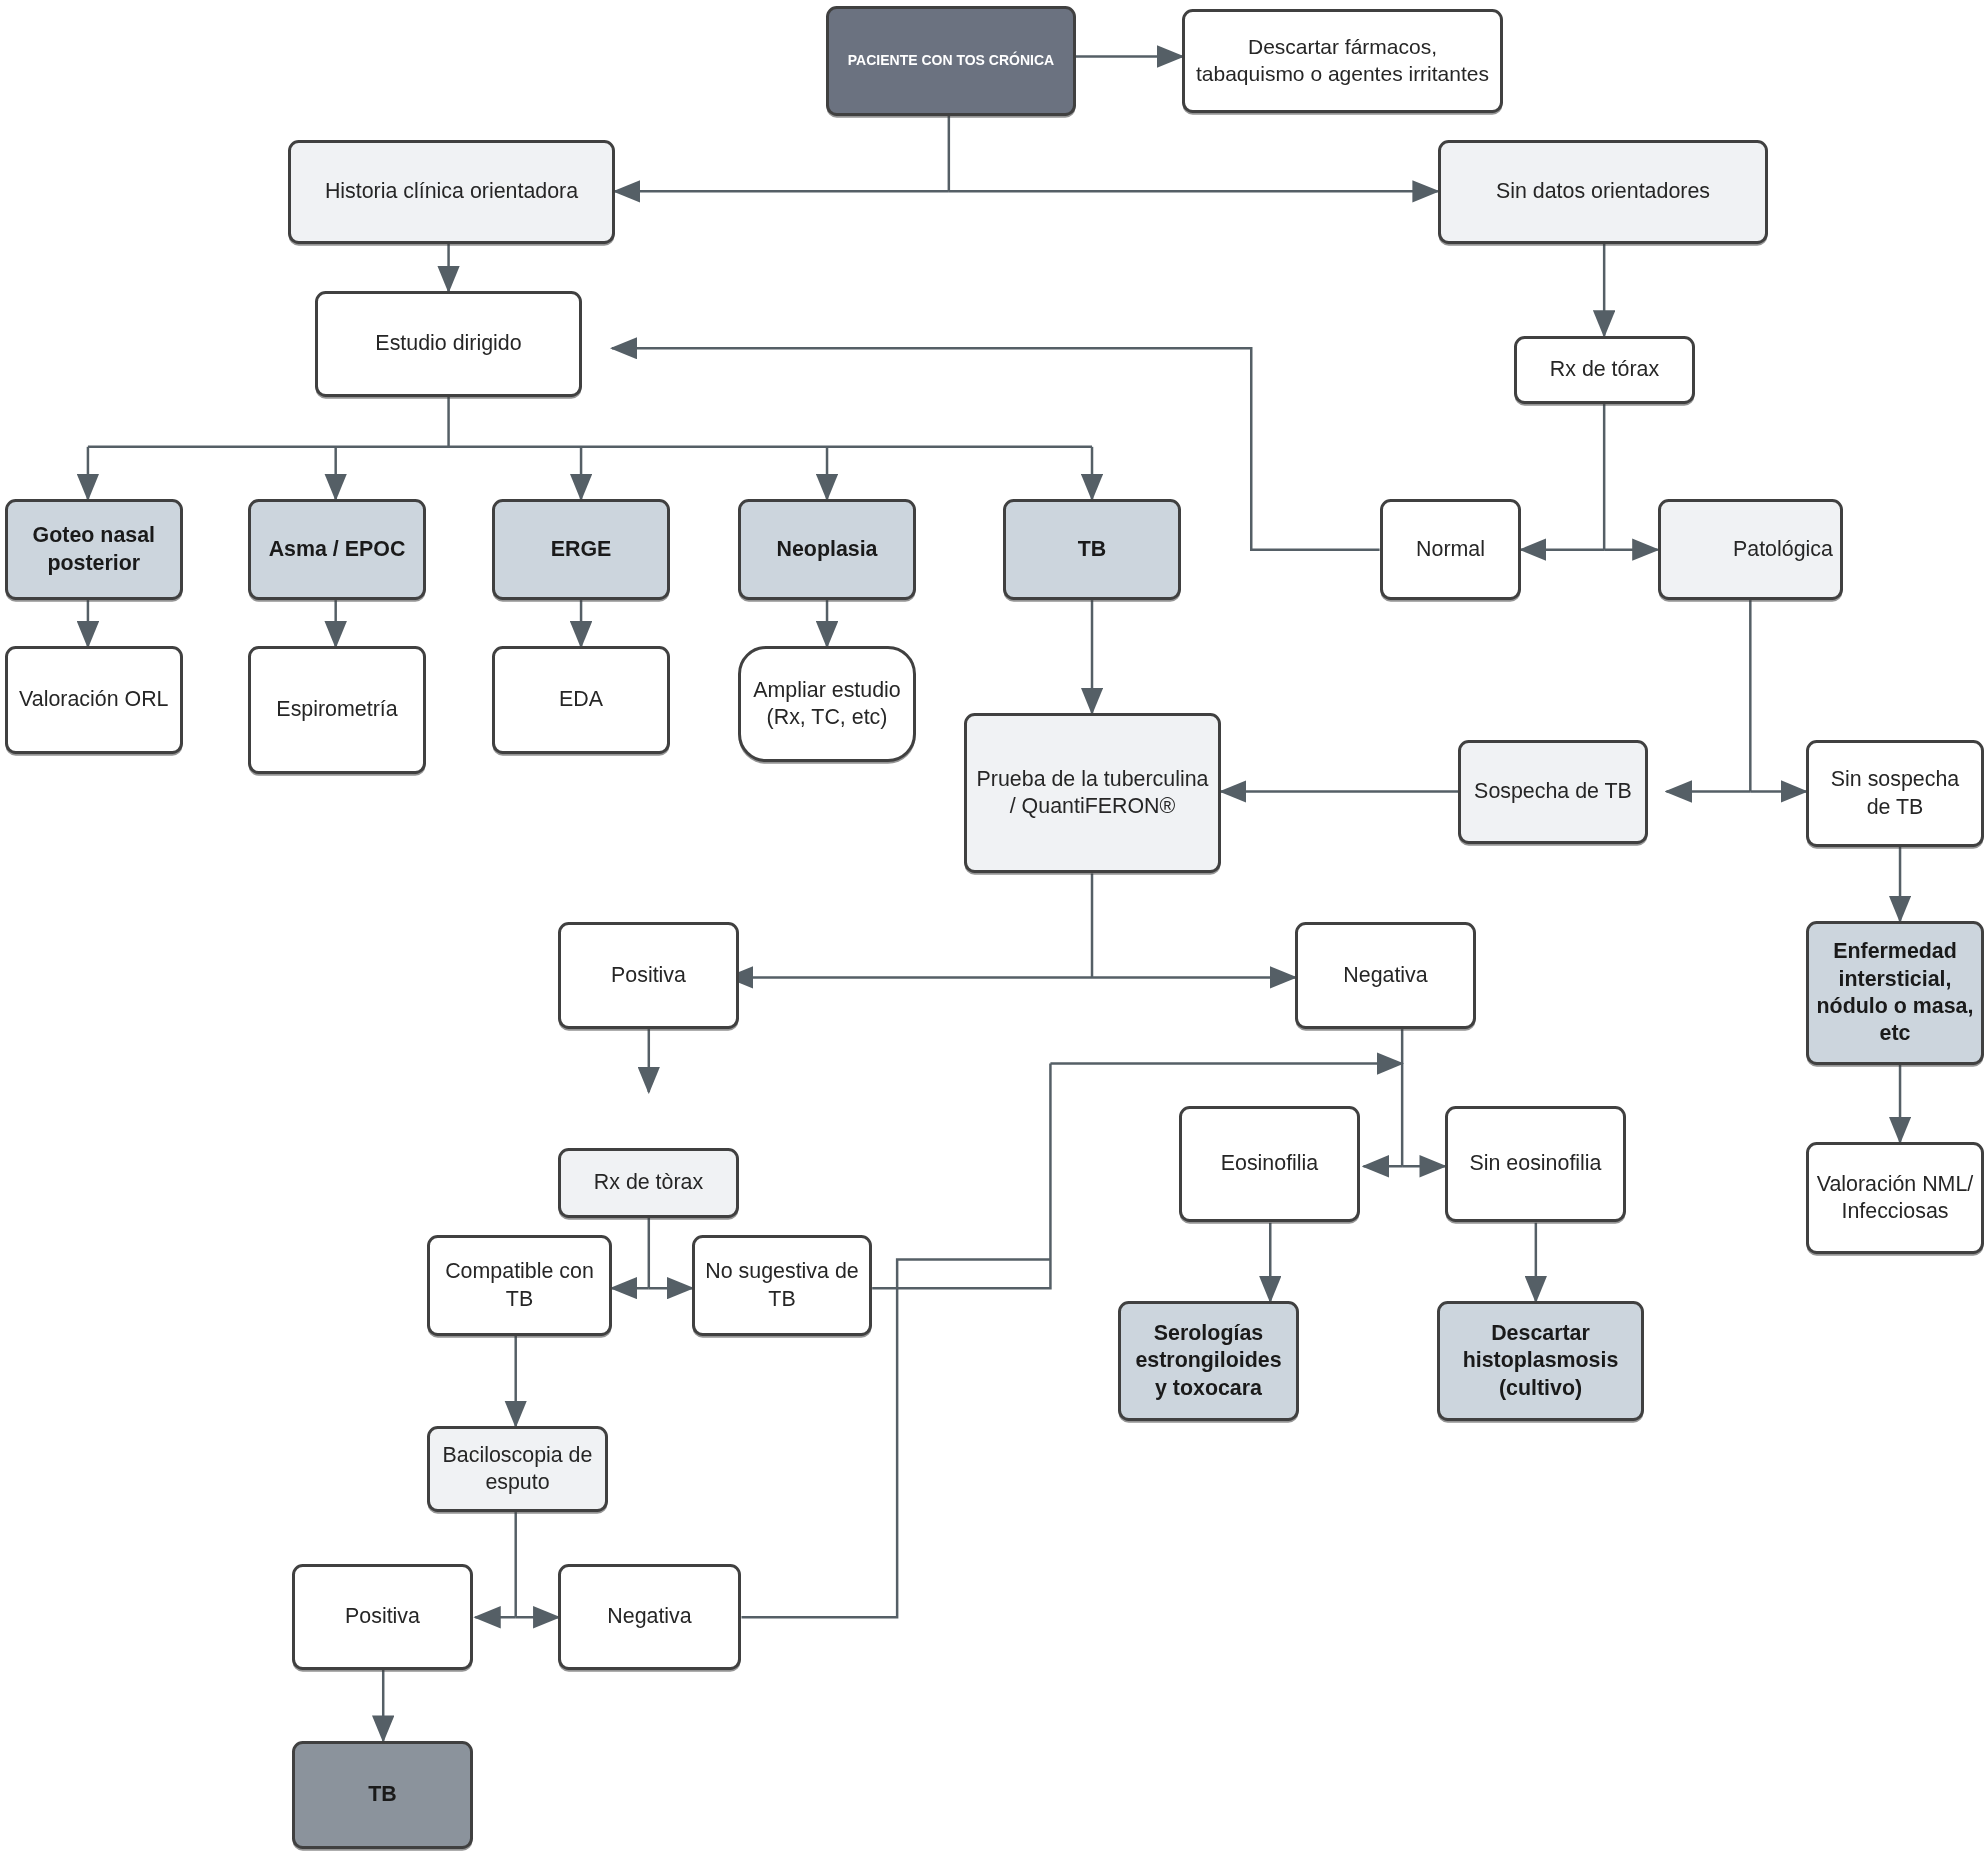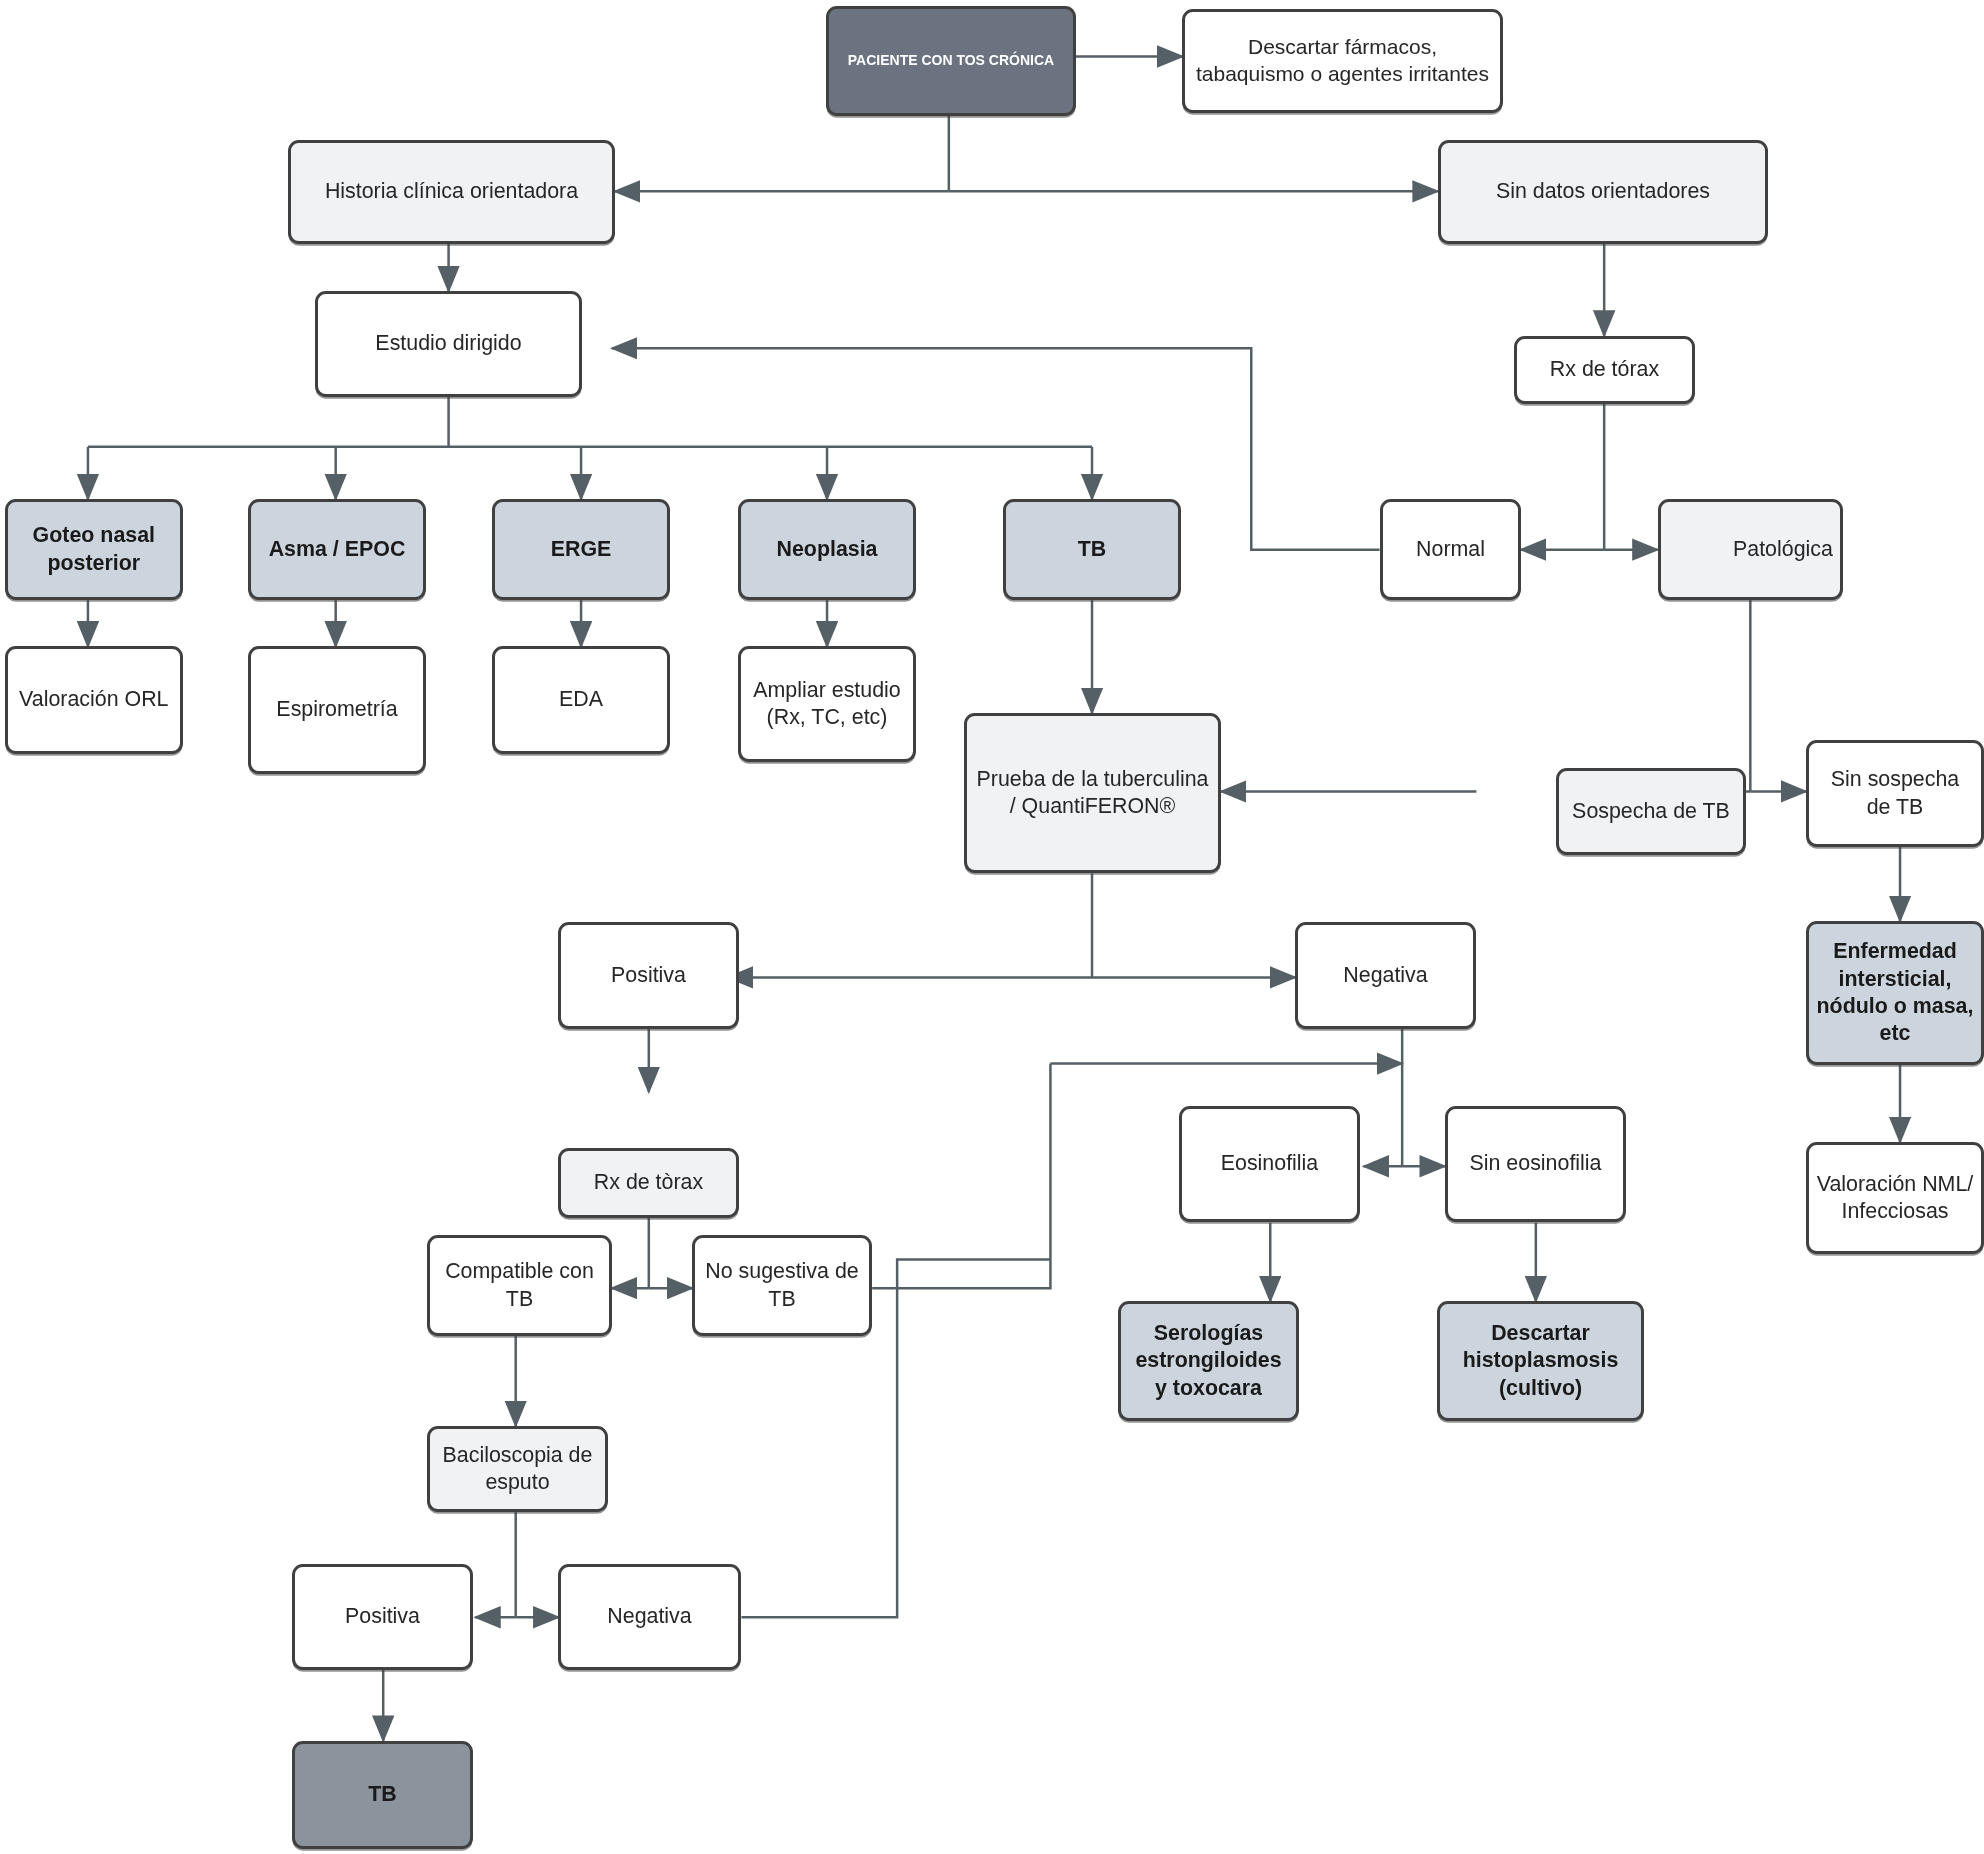--- a/index.html
+++ b/index.html
@@ -181,29 +181,29 @@
   </div>
 
   <div class="node fill-white t-plain fs-med" style="left:248px;top:646px;width:178px;height:128px;">
     <span>Espirometría</span>
   </div>
 
   <div class="node fill-white t-plain fs-med" style="left:492px;top:646px;width:178px;height:108px;">
     <span>EDA</span>
   </div>
 
-  <div class="node fill-white t-plain fs-med" style="left:738px;top:646px;width:178px;height:116px;">
+  <div class="node fill-white t-plain fs-med" style="left:738px;top:646px;width:178px;height:116px;border-radius:28px;">
     <span>Ampliar estudio (Rx, TC, etc)</span>
   </div>
 
   <div class="node fill-light t-plain fs-med" style="left:964px;top:713px;width:257px;height:160px;">
     <span>Prueba de la tuberculina / QuantiFERON®</span>
   </div>
 
-  <div class="node fill-light t-plain fs-med" style="left:1556px;top:740px;width:190px;height:87px;margin-top:28px;">
+  <div class="node fill-light t-plain fs-med" style="left:1458px;top:740px;width:190px;height:104px;">
     <span>Sospecha de TB</span>
   </div>
 
   <div class="node fill-white t-plain fs-med" style="left:1806px;top:740px;width:178px;height:107px;">
     <span>Sin sospecha de TB</span>
   </div>
 
   <div class="node fill-white t-plain fs-med" style="left:558px;top:922px;width:181px;height:107px;">
     <span>Positiva</span>
   </div>

